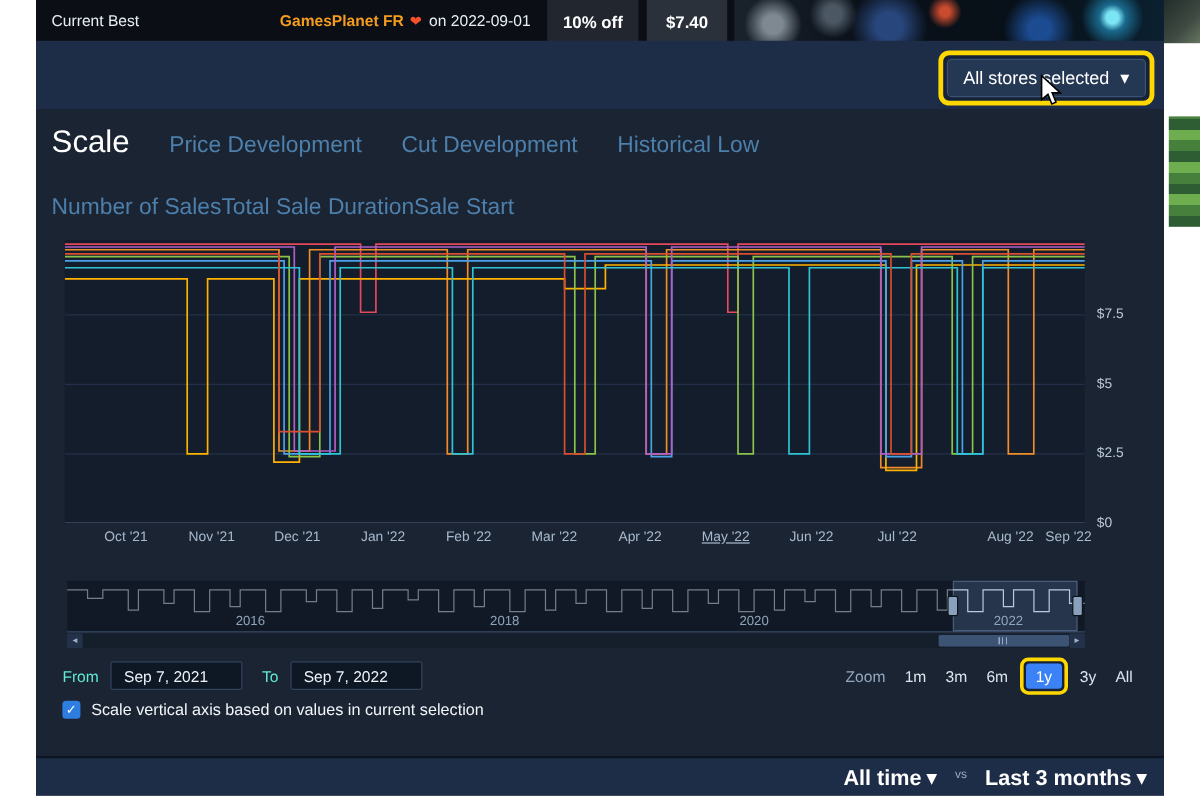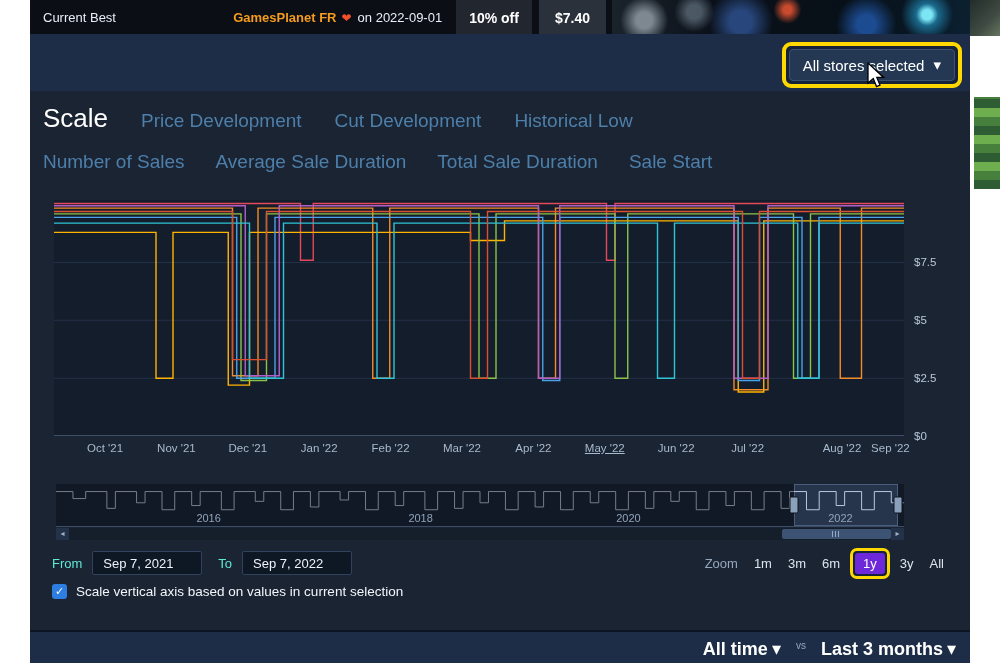--- a/index.html
+++ b/index.html
@@ -35,21 +35,21 @@
 
   
   .headerbar{position:absolute;top:34px;left:0;right:0;height:57px;background:#1e2d47;}
   .hl-ring{position:absolute;top:8px;right:8px;border:4px solid #fed800;border-radius:9px;padding:3px;background:#152238;}
   .stores-btn{display:flex;align-items:center;gap:9px;background:#243753;border:1px solid #3c5272;border-radius:4px;color:#fff;font-size:15px;padding:6px 13px;font-family:inherit;cursor:pointer;}
   .cursor{position:absolute;left:836px;top:62px;width:22px;height:27px;z-index:30;}
 
   
   .main{position:absolute;top:91px;left:0;width:940px;height:539px;background:#1b2433;}
   .tabs-line1{position:absolute;left:13px;top:12px;display:flex;align-items:baseline;gap:33px;white-space:nowrap;}
-  .tabs-line2{position:absolute;left:13px;top:60px;display:flex;gap:31px;white-space:nowrap;}
+  .tabs-line2{position:absolute;left:13px;top:71px;display:flex;white-space:nowrap;}
   .tab-active{color:#ffffff;font-size:26px;}
   .tab-link{color:#4d7fab;font-size:19px;cursor:pointer;}
 
   .plot{position:absolute;left:24px;top:109px;width:850px;height:236px;background:#141d2b;}
   .plot svg{width:100%;height:100%;display:block;}
   .ylabels{position:absolute;left:880px;top:109px;width:56px;height:236px;}
   .ylabels span{position:absolute;left:4px;transform:translateY(-50%);color:#b9c8d8;font-size:11.5px;}
   .xlabels{position:absolute;left:24px;top:351px;width:850px;height:16px;}
   .xlabels span{position:absolute;transform:translateX(-50%);color:#a7bacd;font-size:11.5px;white-space:nowrap;}
 
@@ -69,21 +69,21 @@
     background-image:repeating-linear-gradient(90deg,#93a9c4 0 1px,transparent 1px 3px);
     background-size:8px 6px;background-position:center;background-repeat:no-repeat;background-color:#3c5374;}
 
   
   .fromto{position:absolute;left:0;top:459px;width:940px;height:26px;display:flex;align-items:center;padding:0 18px 0 22px;box-sizing:border-box;}
   .ft-label{color:#5eead4;font-size:13px;margin-right:10px;}
   .date-input{width:88px;height:20px;background:#0e1724;border:1px solid #32425c;border-radius:2px;color:#eef3f9;font-size:13px;padding:1px 10px;font-family:inherit;}
   .to-label{margin-left:16px;}
   .zoom-label{color:#93a8be;font-size:13px;margin-right:8px;}
   .zoom-btn{background:none;border:none;color:#dbe4ee;font-size:13px;padding:3px 8px;font-family:inherit;cursor:pointer;border-radius:3px;}
-  .zoom-btn.active{background:#6d28d9;color:#fff;}
+  .zoom-btn.active{background:#3b82f6;color:#fff;}
   .hl-ring-sm{display:inline-flex;border:3px solid #fed800;border-radius:7px;padding:2px;background:#152238;margin:0 2px;}
 
   
   .checkbox-row{position:absolute;left:22px;top:493px;display:flex;align-items:center;gap:9px;cursor:pointer;}
   .checkbox{width:15px;height:15px;background:#2e7de1;border-radius:3px;color:#fff;font-size:11px;line-height:15px;text-align:center;font-weight:700;}
   .cb-text{color:#f2f6fa;font-size:13.5px;}
 
   
   .gap-divider{position:absolute;top:630px;left:0;width:940px;height:2px;background:#0d1522;}
   .footer{position:absolute;top:632px;left:0;width:940px;height:31px;background:#1e2d47;display:flex;align-items:flex-start;justify-content:flex-end;gap:15px;padding:6px 14px 0 0;box-sizing:border-box;}
@@ -130,21 +130,20 @@
   <div class="main">
 
     <div class="tabs-line1">
       <span class="tab-active">Scale</span>
     <span class="tab-link">Price Development</span>
         <span class="tab-link">Cut Development</span>
         <span class="tab-link">Historical Low</span>
       </div>
     <div class="tabs-line2">
         <span class="tab-link">Number of Sales</span>
-        <span class="tab-link">Average Sale Duration</span>
         <span class="tab-link">Total Sale Duration</span>
         <span class="tab-link">Sale Start</span>
       </div>
 
     <div class="plot">
       <svg preserveAspectRatio="none" viewBox="0 0 1000 300">
           <line x1="0" x2="1000" y1="79.41176470588233" y2="79.41176470588233" stroke="#223048" stroke-width="1" vector-effect="non-scaling-stroke"></line>
           <line x1="0" x2="1000" y1="152.94117647058823" y2="152.94117647058823" stroke="#223048" stroke-width="1" vector-effect="non-scaling-stroke"></line>
           <line x1="0" x2="1000" y1="226.47058823529412" y2="226.47058823529412" stroke="#223048" stroke-width="1" vector-effect="non-scaling-stroke"></line>
           <line x1="0" x2="1000" y1="299.5" y2="299.5" stroke="#3c4e68" stroke-width="1" vector-effect="non-scaling-stroke"></line>

